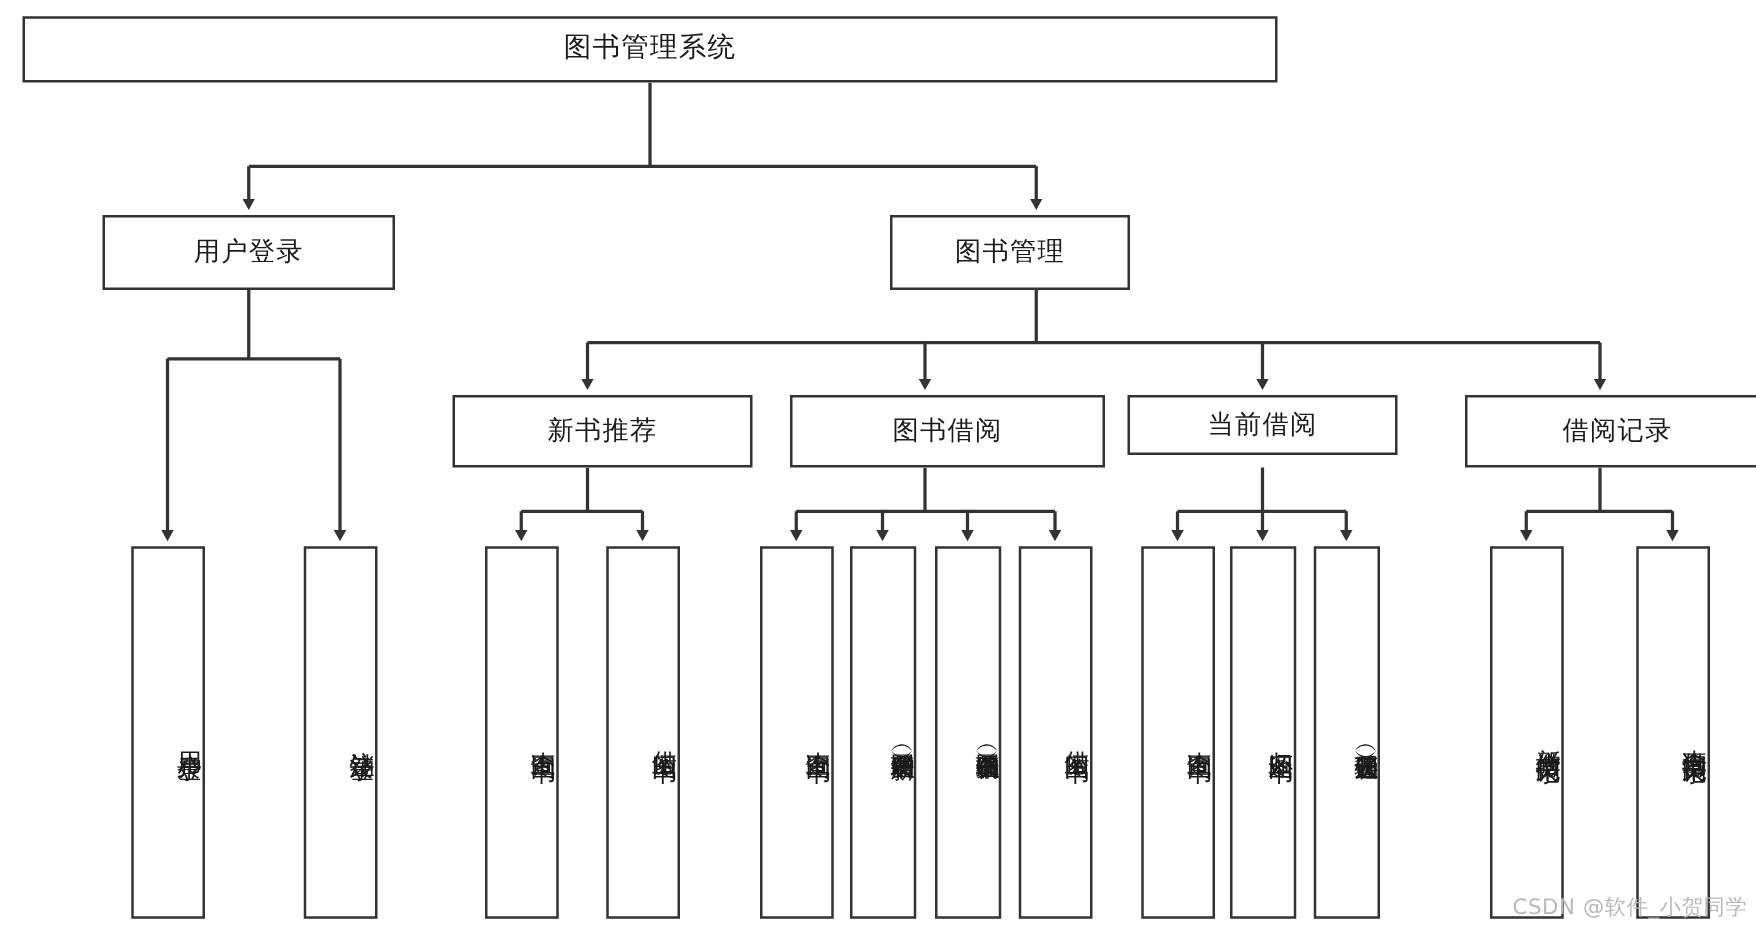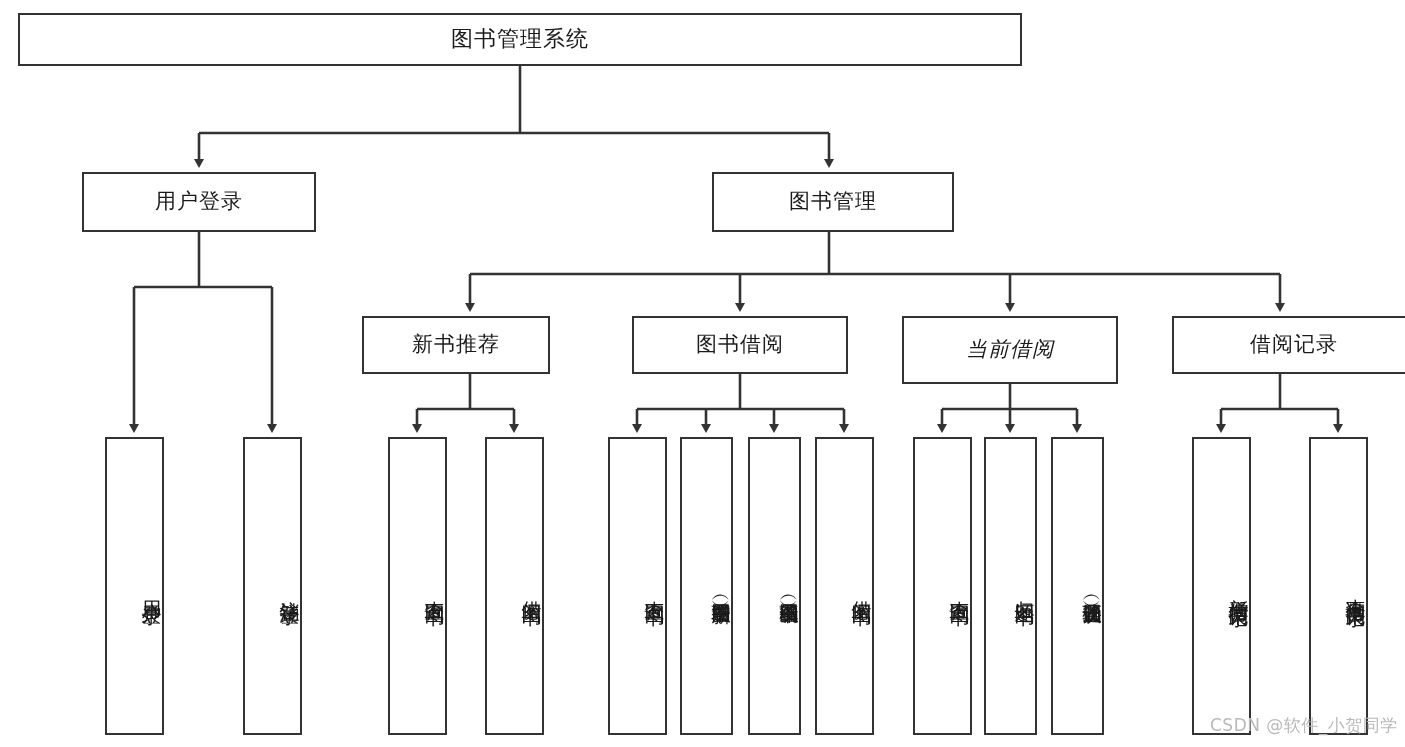--- a/index.html
+++ b/index.html
@@ -126,31 +126,31 @@
     </g>
   </svg>
 
   <div class="node horiz root" style="left:18px;top:13px;width:1004px;height:53px;">
     <span>图书管理系统</span>
   </div>
 
   <div class="node horiz" style="left:82px;top:172px;width:234px;height:60px;">
     <span>用户登录</span>
   </div>
-  <div class="node horiz" style="left:712px;top:172px;width:242px;height:60px;">
+  <div class="node horiz" style="left:712px;top:172px;width:192px;height:60px;">
     <span>图书管理</span>
   </div>
 
-  <div class="node horiz" style="left:362px;top:316px;width:188px;height:58px;font-family:Liberation Serif, serif;">
+  <div class="node horiz" style="left:362px;top:316px;width:240px;height:58px;font-family:Liberation Serif, serif;">
     <span>新书推荐</span>
   </div>
-  <div class="node horiz" style="left:632px;top:316px;width:216px;height:58px;">
+  <div class="node horiz" style="left:632px;top:316px;width:252px;height:58px;">
     <span>图书借阅</span>
   </div>
-  <div class="node horiz" style="left:902px;top:316px;width:216px;height:68px;font-style:italic;">
+  <div class="node horiz" style="left:902px;top:316px;width:216px;height:48px;">
     <span>当前借阅</span>
   </div>
   <div class="node horiz" style="left:1172px;top:316px;width:244px;height:58px;">
     <span>借阅记录</span>
   </div>
 
   <div class="node vert" style="left:105px;top:437px;width:59px;height:298px;">
     <span class="vtext">用户登录</span>
   </div>
   <div class="node vert" style="left:243px;top:437px;width:59px;height:298px;">

